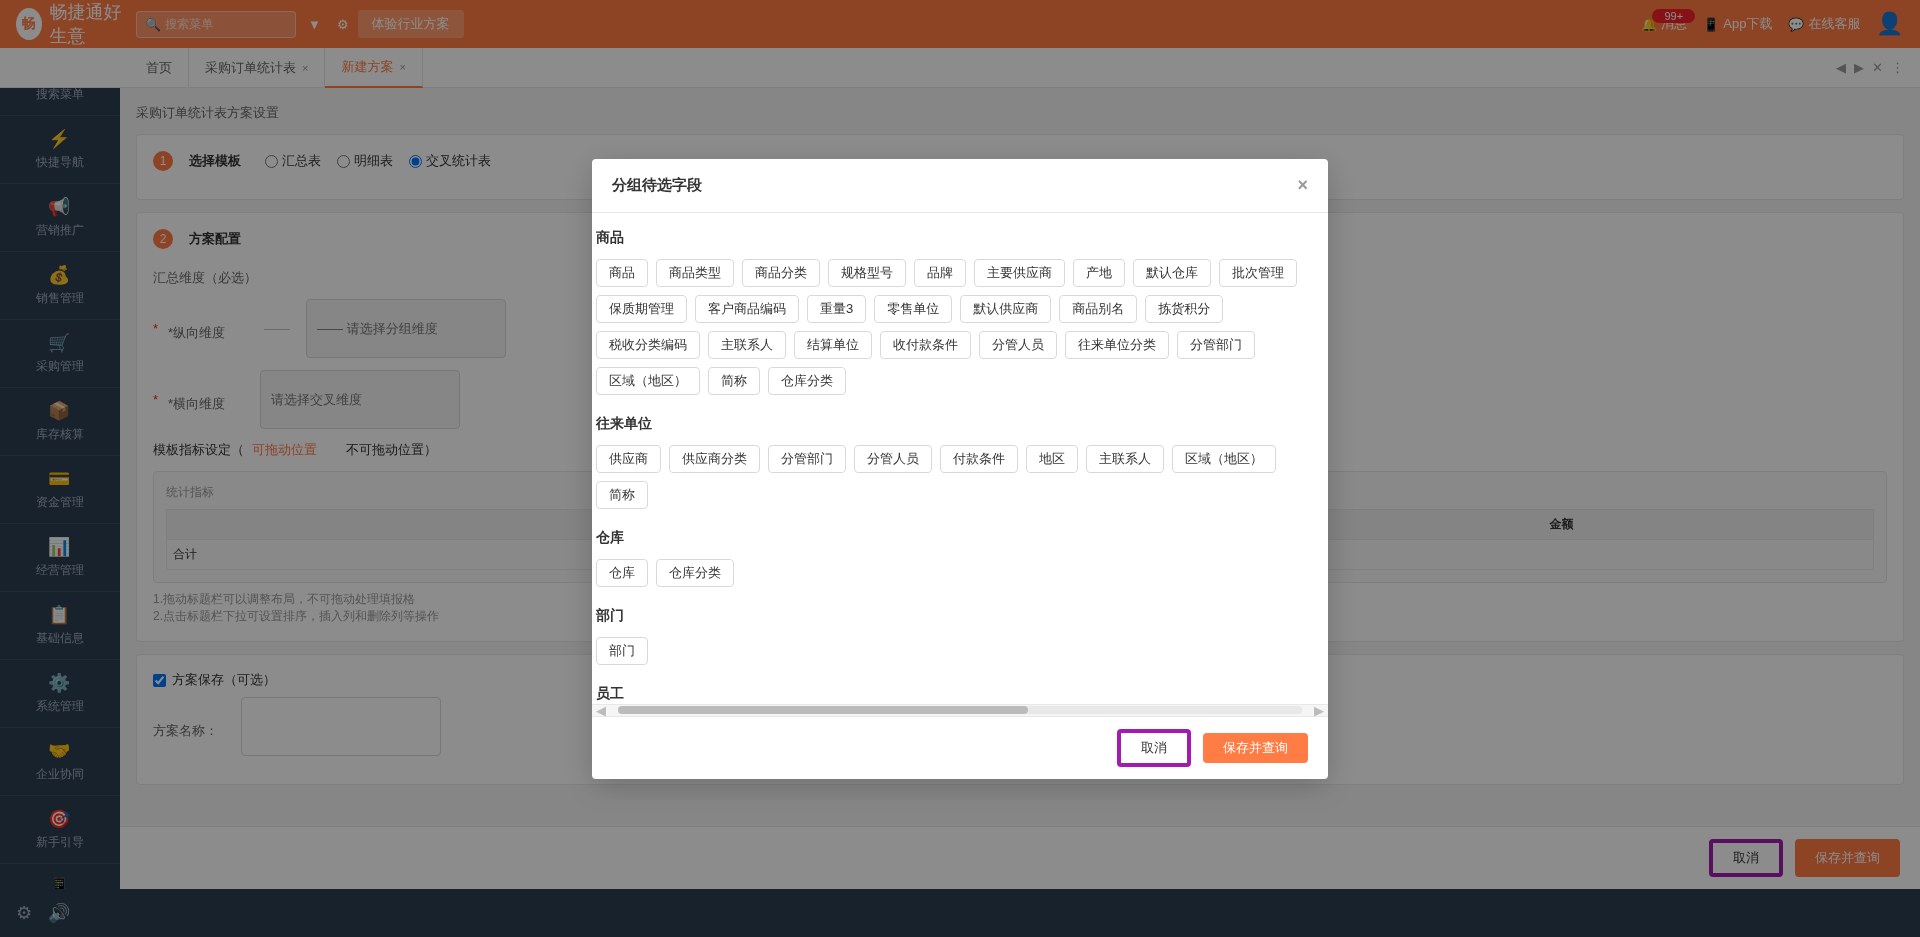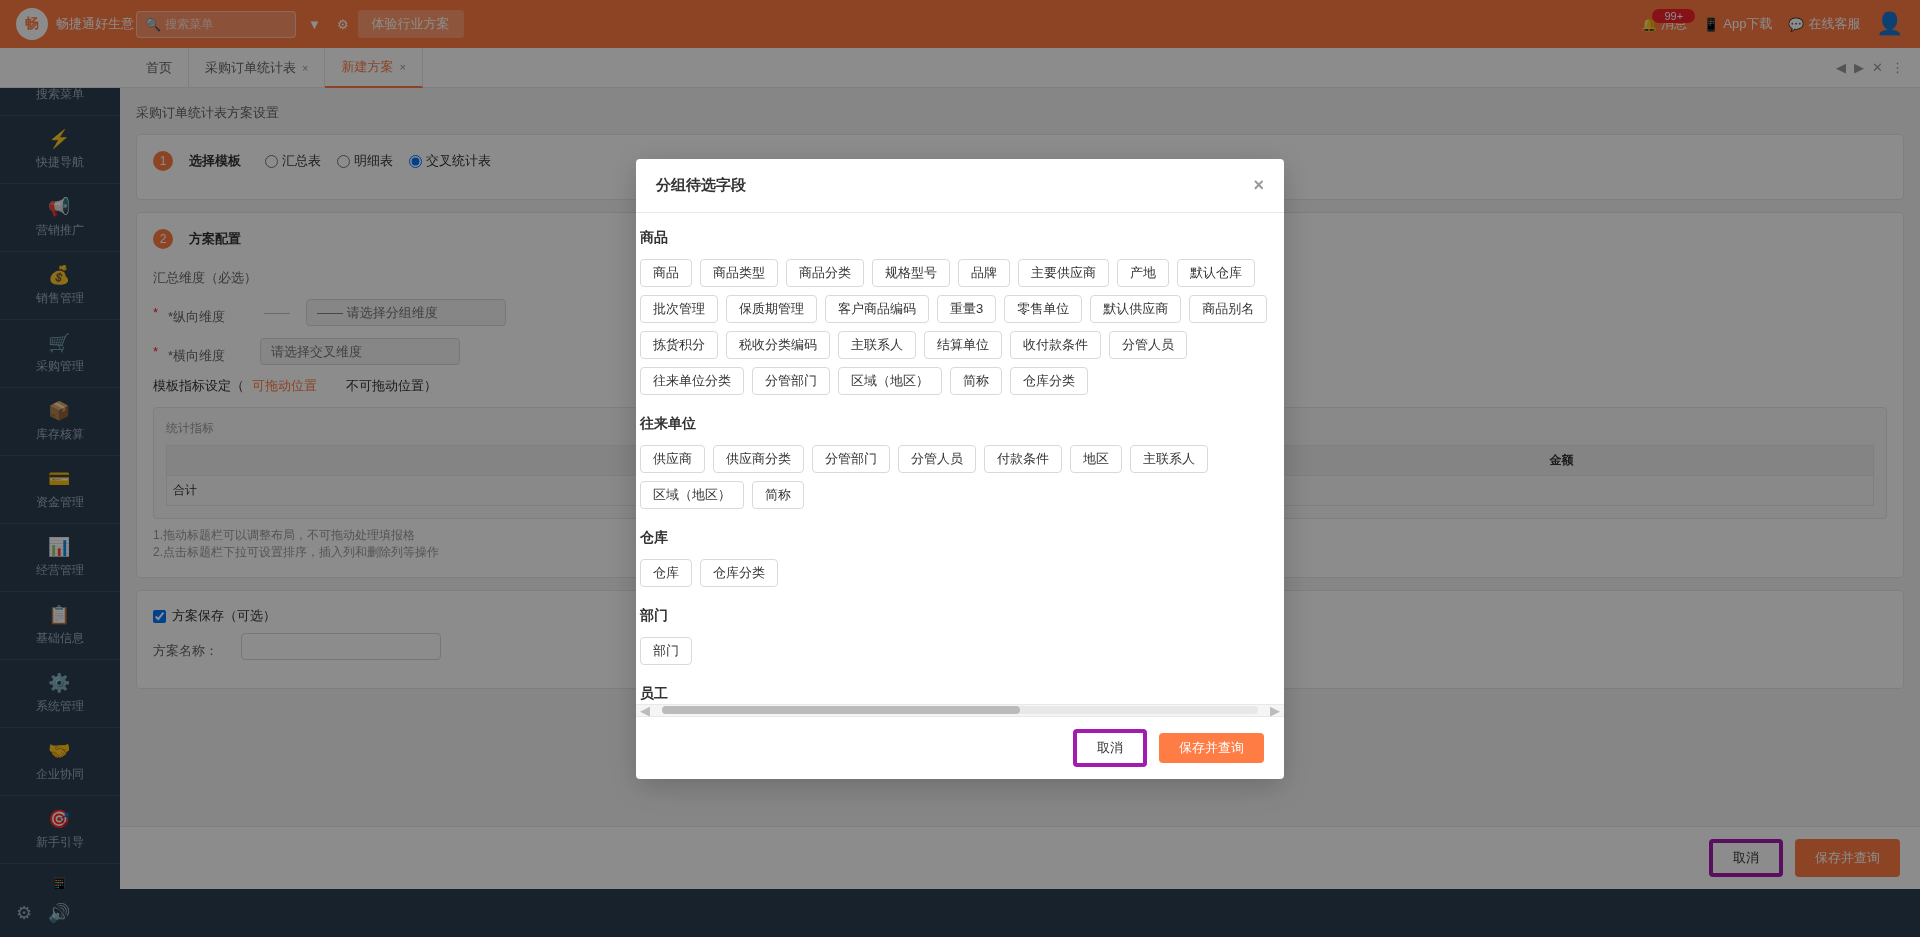--- a/index.html
+++ b/index.html
@@ -20,21 +20,21 @@
       display: flex; align-items: center; gap: 8px;
       width: 120px;
     }
     .logo-icon {
       width: 32px; height: 32px;
       background: #fff;
       border-radius: 50%;
       display: flex; align-items: center; justify-content: center;
       color: #ff7c44; font-weight: bold; font-size: 14px;
     }
-    .logo-text { color: #fff; font-size: 13px; }
+    .logo-text { color: #fff; font-size: 18px; }
     .top-search {
       display: flex; align-items: center; gap: 8px; flex: 1;
     }
     .search-box {
       background: rgba(255,255,255,0.2);
       border: 1px solid rgba(255,255,255,0.4);
       border-radius: 4px;
       display: flex; align-items: center;
       padding: 4px 8px; gap: 4px;
       color: #fff; min-width: 160px;
@@ -157,21 +157,21 @@
     .modal-overlay {
       position: fixed;
       top: 0; left: 0; right: 0; bottom: 0;
       background: rgba(0,0,0,0.45);
       z-index: 1000;
       display: flex; align-items: center; justify-content: center;
     }
     .modal {
       background: #fff;
       border-radius: 4px;
-      width: 648px;
+      width: 736px;
       max-height: 620px;
       display: flex; flex-direction: column;
       box-shadow: 0 8px 32px rgba(0,0,0,0.2);
     }
     .modal-header {
       display: flex; align-items: center; justify-content: space-between;
       padding: 16px 20px;
       border-bottom: 1px solid #e8e8e8;
       font-size: 15px; font-weight: 600;
     }
@@ -239,21 +239,21 @@
     }
 
     
     .config-area {
       background: #fff; border-radius: 4px; border: 1px solid #e8e8e8; padding: 16px;
       margin-bottom: 12px;
     }
     .form-row { display: flex; align-items: center; gap: 8px; margin-bottom: 12px; }
     .form-label { color: #666; min-width: 80px; margin-top: 8px; }
     .form-input {
-      border: 1px solid #d9d9d9; border-radius: 4px; padding: 5px 10px;
+      border: 1px solid #d9d9d9; border-radius: 4px; padding: 21px 10px;
       font-size: 13px; color: #333; min-width: 200px;
     }
 
     .checkbox-label { display: flex; align-items: center; gap: 6px; cursor: pointer; }
     .scheme-save-section { background: #fff; border-radius: 4px; border: 1px solid #e8e8e8; padding: 16px; }
     .save-bottom {
       position: fixed; bottom: 48px; right: 0; left: 120px;
       padding: 12px 20px;
       display: flex; justify-content: flex-end; gap: 12px;
       background: #fff; border-top: 1px solid #e8e8e8;

